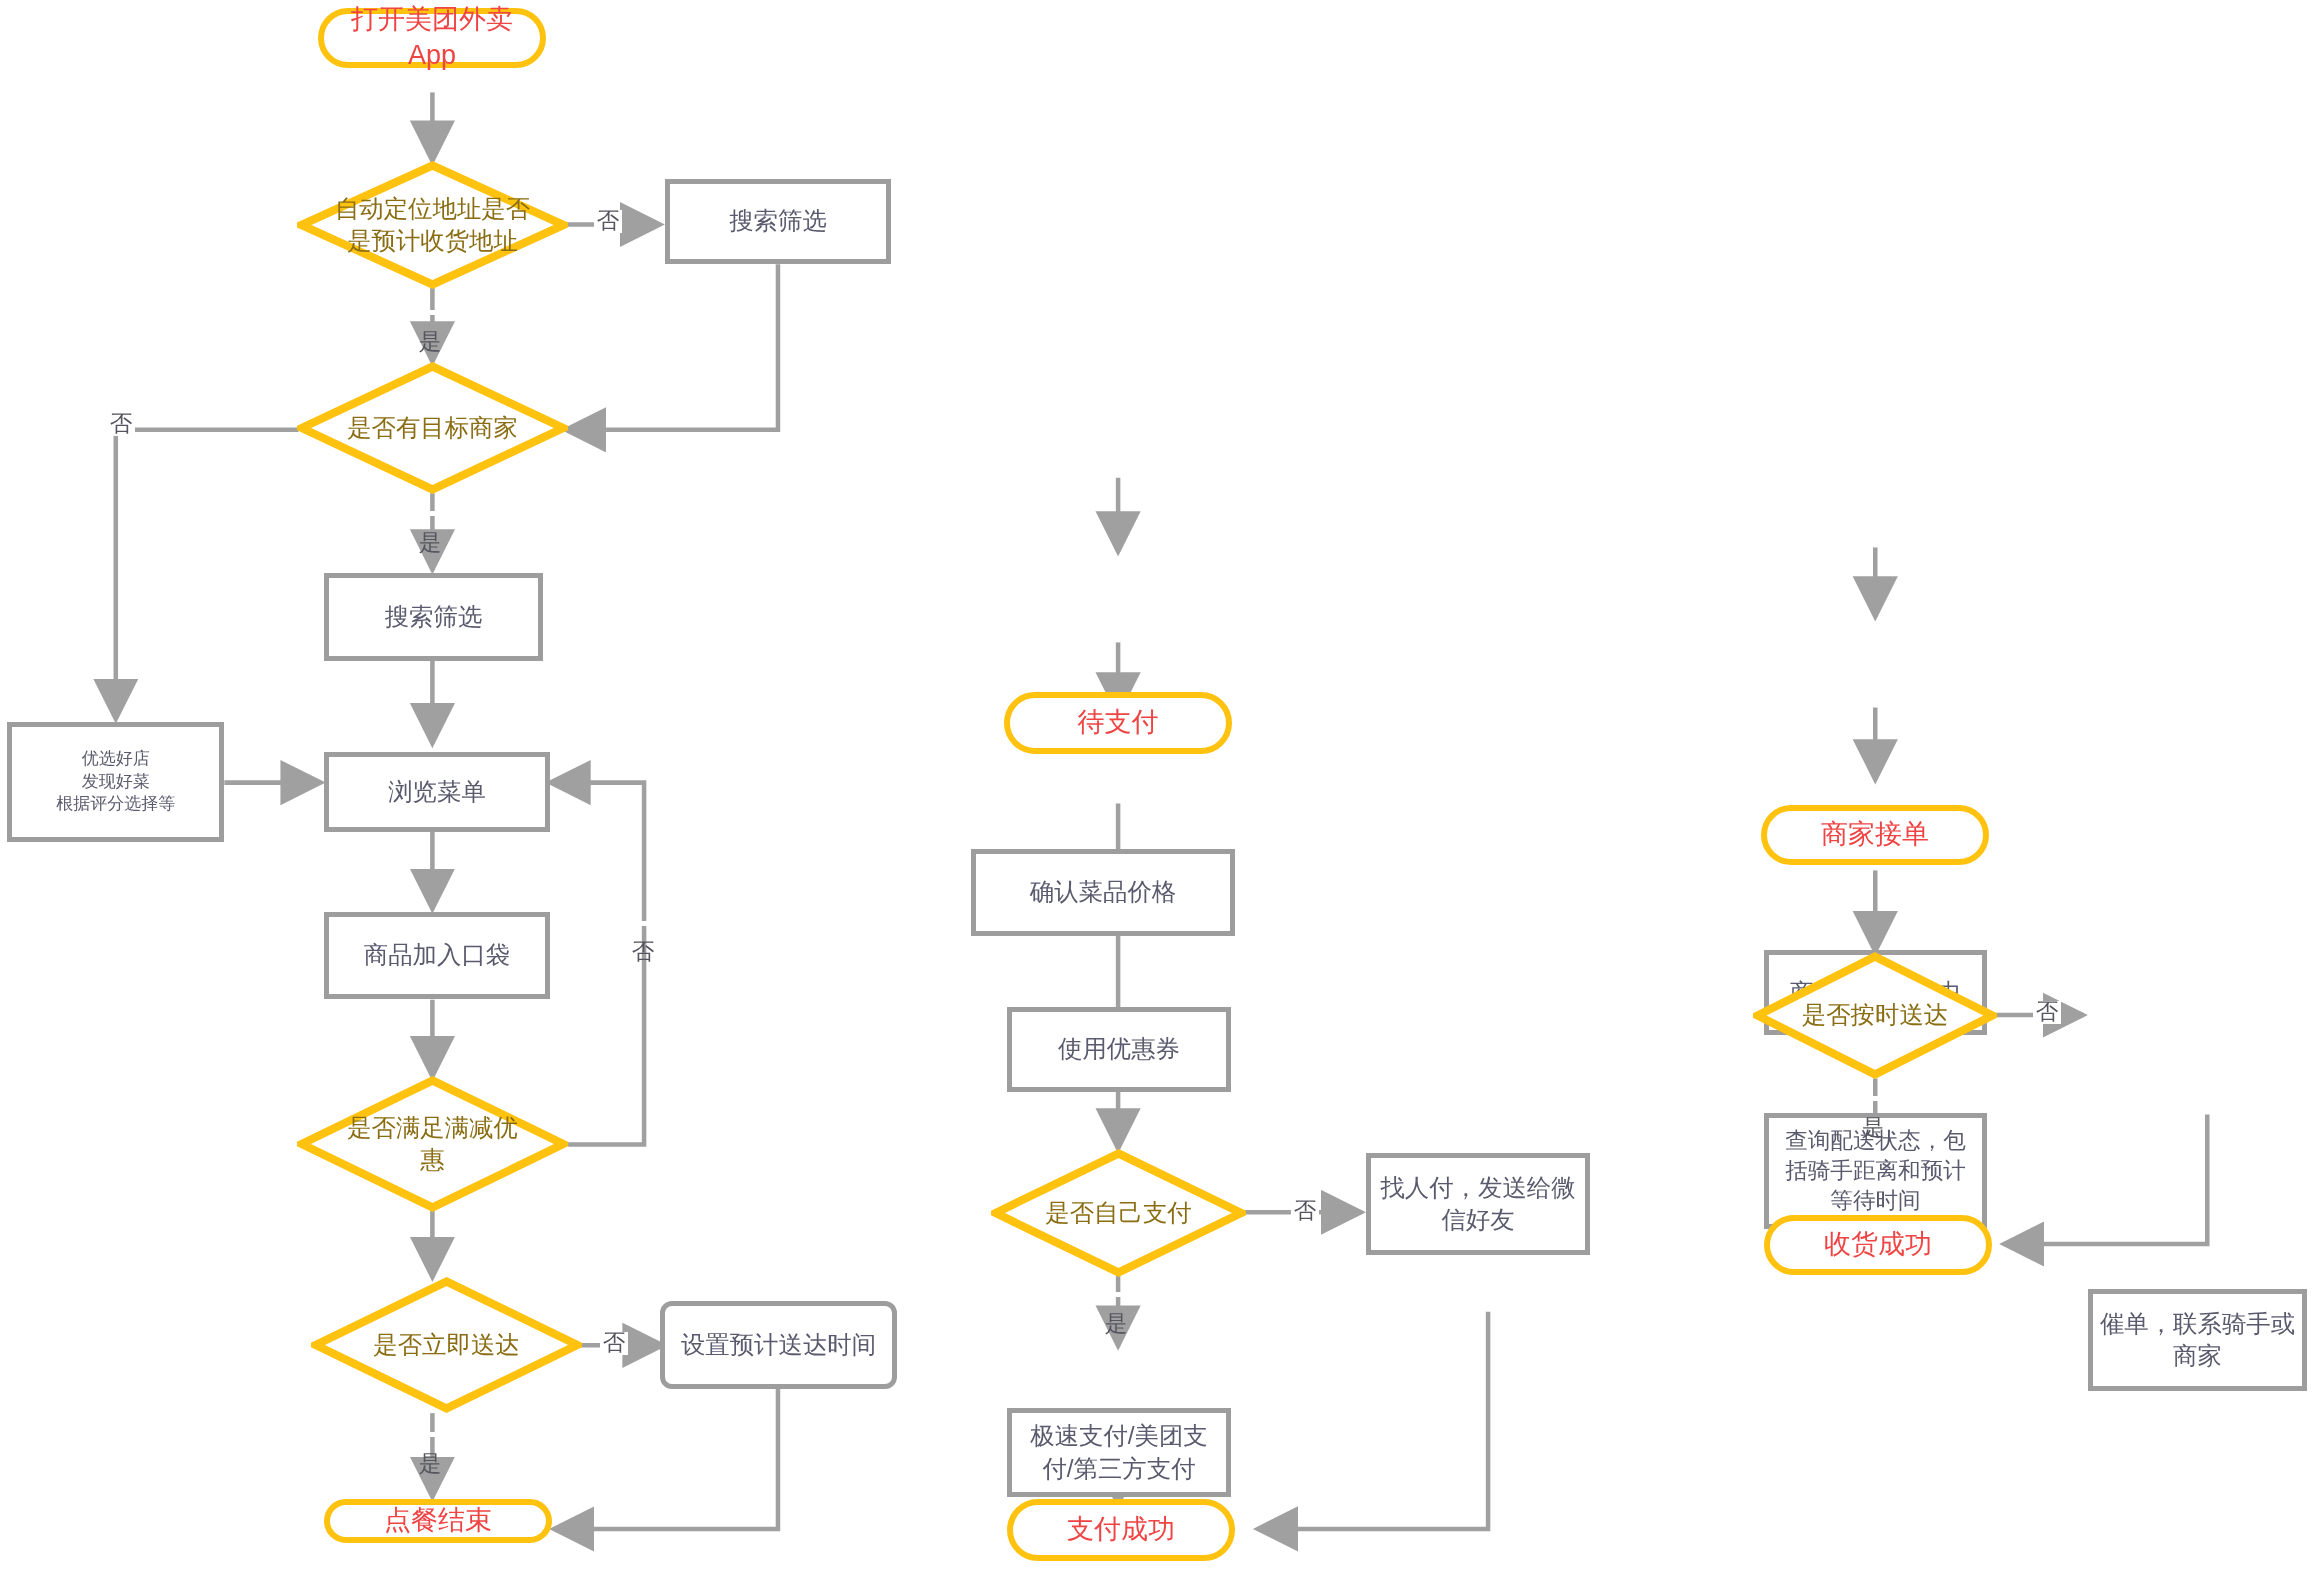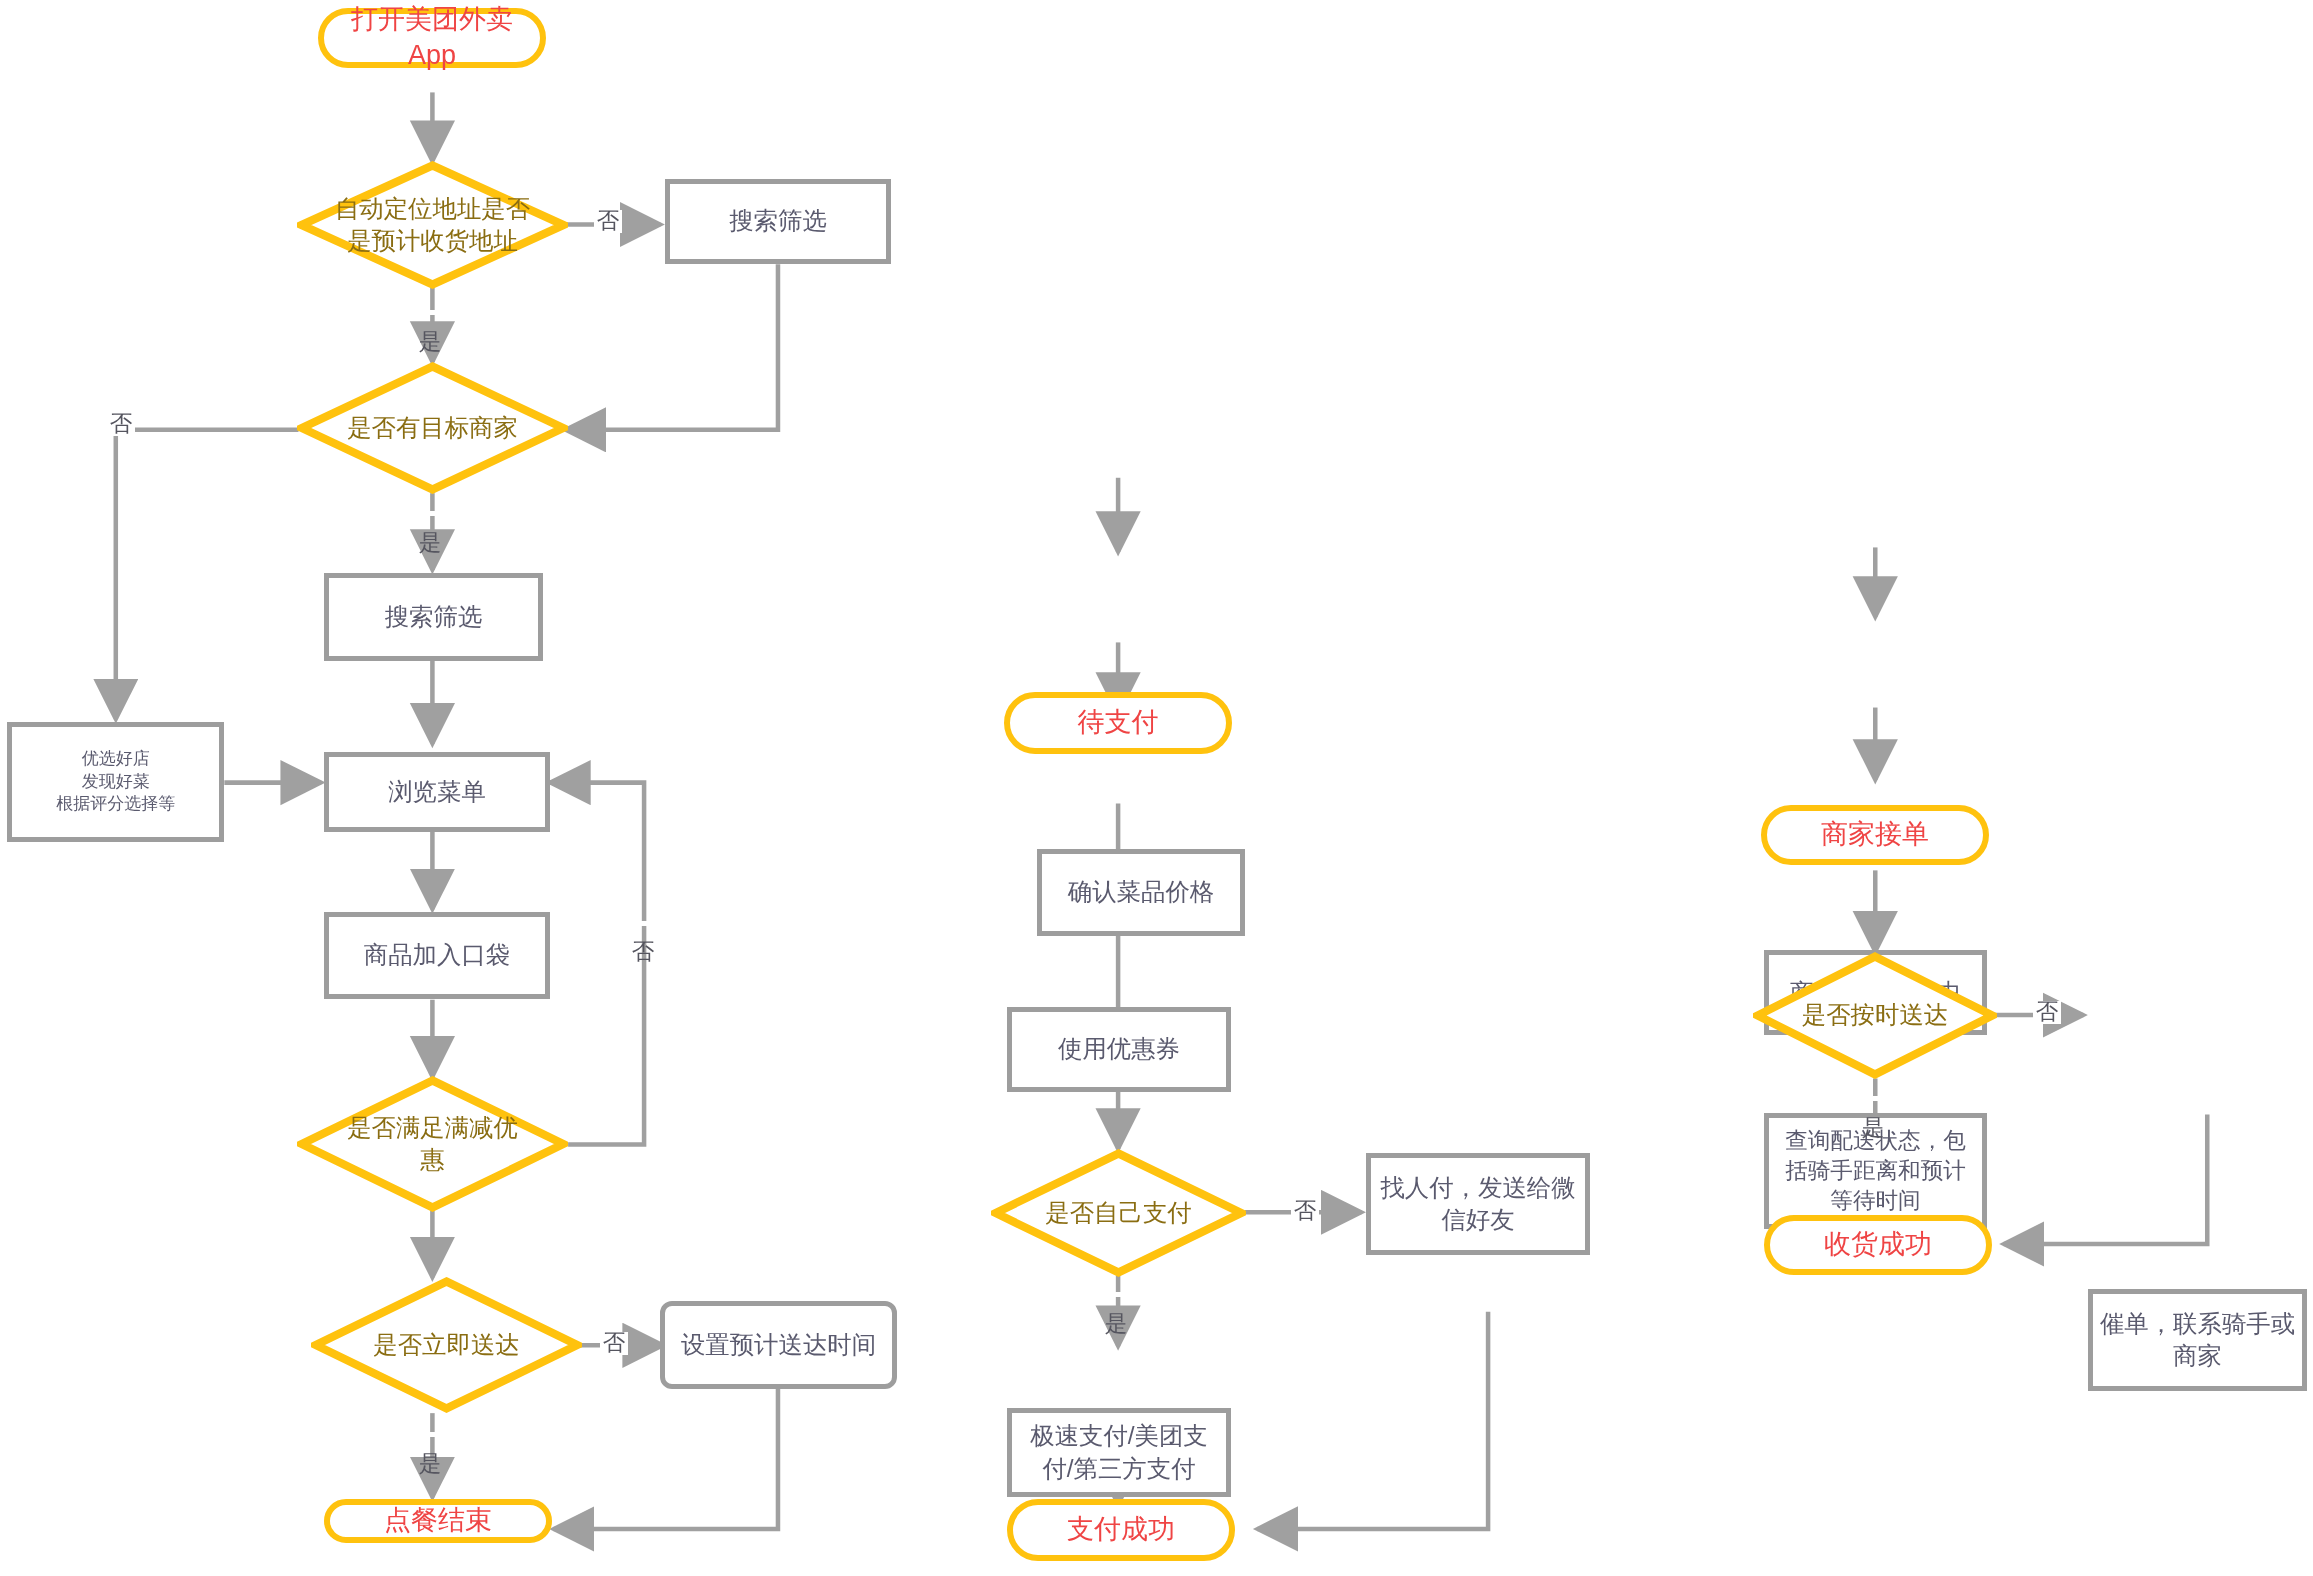--- a/index.html
+++ b/index.html
@@ -129,21 +129,21 @@
   </div>
 
   <div class="node term" style="left:324px;top:1499px;width:228px;height:44px;">
     <span class="txt">点餐结束</span>
   </div>
 
   <div class="node term" style="left:1004px;top:692px;width:228px;height:62px;">
     <span class="txt">待支付</span>
   </div>
 
-  <div class="node proc" style="left:1037px;top:849px;width:208px;height:87px;">
+  <div class="node proc" style="left:971px;top:849px;width:264px;height:87px;">
     <span class="txt">确认菜品价格</span>
   </div>
 
   <div class="node proc" style="left:1007px;top:1007px;width:224px;height:85px;">
     <span class="txt">使用优惠券</span>
   </div>
 
   <div class="node dec" style="left:991px;top:1149px;width:255px;height:128px;">
     <svg class="dshape" viewBox="0 0 282 142" preserveAspectRatio="none">
       <polygon points="141,5 277,71 141,137 5,71" fill="#ffffff" stroke="#FFC20E" stroke-width="9"></polygon>

